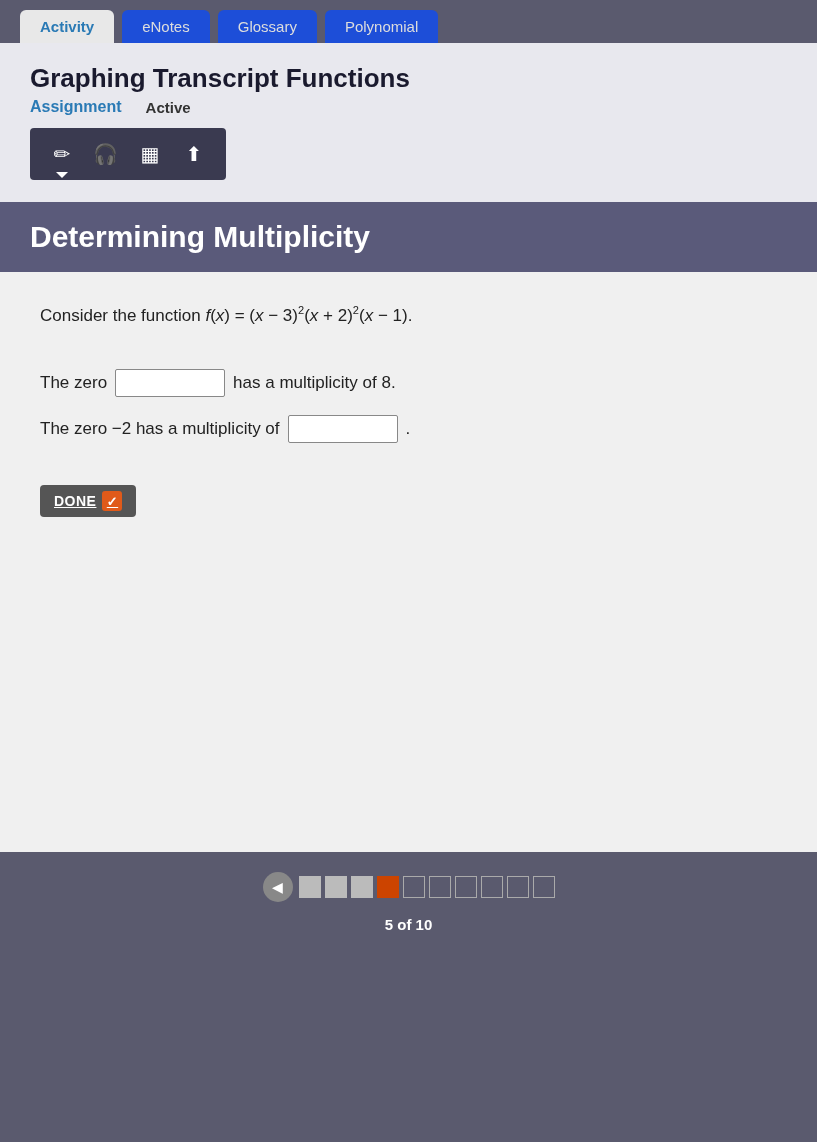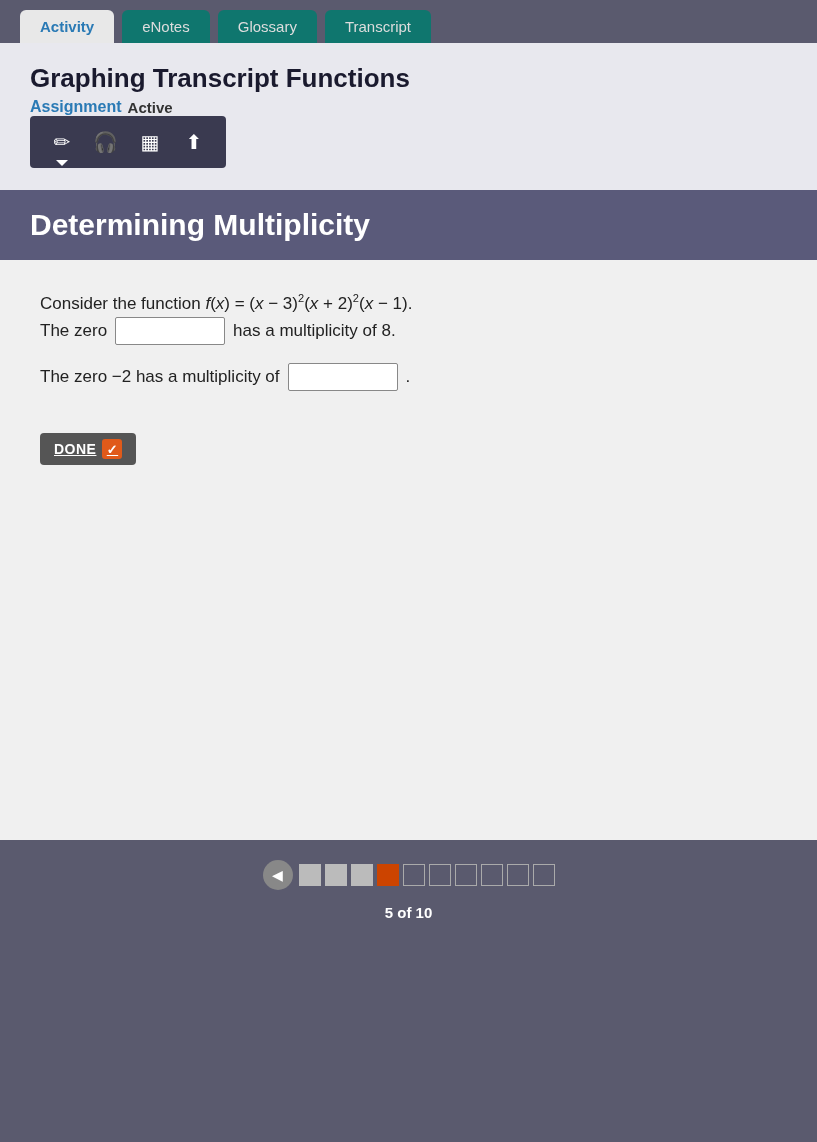--- a/index.html
+++ b/index.html
@@ -20,21 +20,21 @@
       padding-top: 10px;
       background: #5a5a6e;
       gap: 8px;
     }
 
     .tab {
       padding: 8px 20px;
       border-radius: 6px 6px 0 0;
       font-size: 15px;
       cursor: pointer;
-      background: #0f766e;
+      background: #1d4ed8;
       color: #ddd;
       border: none;
       outline: none;
     }
 
     .tab.active {
       background: #e8e8e8;
       color: #2a7ab5;
       font-weight: 600;
     }
@@ -53,21 +53,22 @@
     .page-title {
       font-size: 26px;
       font-weight: 800;
       color: #1a1a2e;
       margin-bottom: 4px;
     }
 
     .assignment-status {
       display: flex;
       align-items: center;
-      gap: 6px;
+      gap: 24px;
+      margin-bottom: 12px;
     }
 
     .assignment-label {
       font-size: 16px;
       font-weight: 700;
       color: #2a7ab5;
     }
 
     .status-label {
       font-size: 15px;
@@ -135,20 +136,21 @@
     .content-panel {
       background: #f0f0f0;
       margin: 0;
       padding: 30px 40px 60px 40px;
       min-height: 580px;
     }
 
     .function-text {
       font-size: 17px;
       color: #222;
+      margin-bottom: 40px;
       line-height: 1.6;
     }
 
     .math-formula {
       font-style: italic;
     }
 
     .question-line {
       font-size: 17px;
       color: #222;
@@ -264,21 +266,21 @@
       vertical-align: super;
     }
   </style>
 </head>
 <body>
 
 <div class="tab-bar">
   <button class="tab active">Activity</button>
   <button class="tab">eNotes</button>
   <button class="tab">Glossary</button>
-  <button class="tab">Transcript</button>
+  <button class="tab">Polynomial</button>
 </div>
 
 <div class="main-area">
 
   <div class="header-section">
     <div class="page-title">Graphing Transcript Functions</div>
     <div class="assignment-status">
       <span class="assignment-label">Assignment</span>
       <span class="status-label">Active</span>
     </div>

